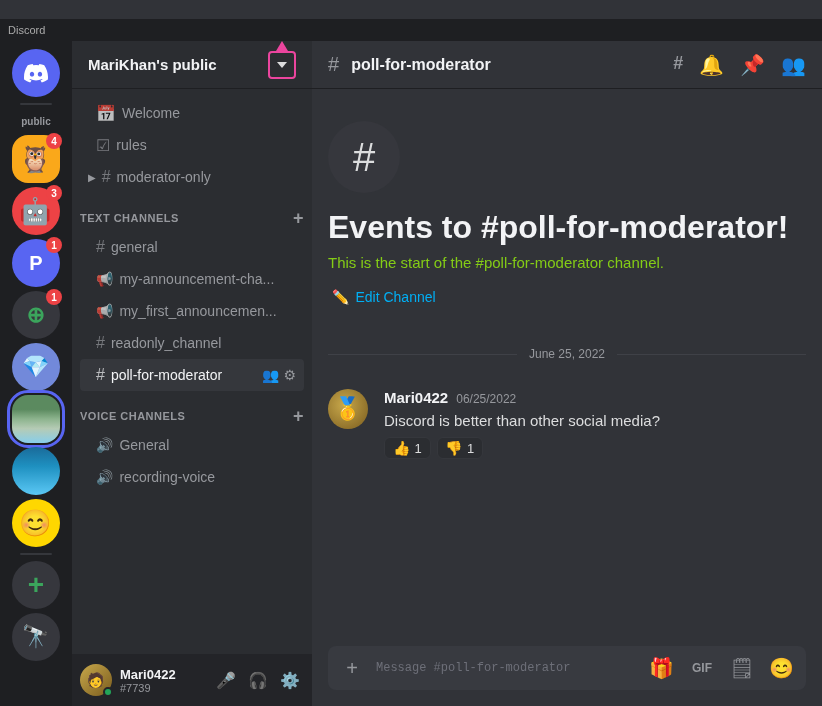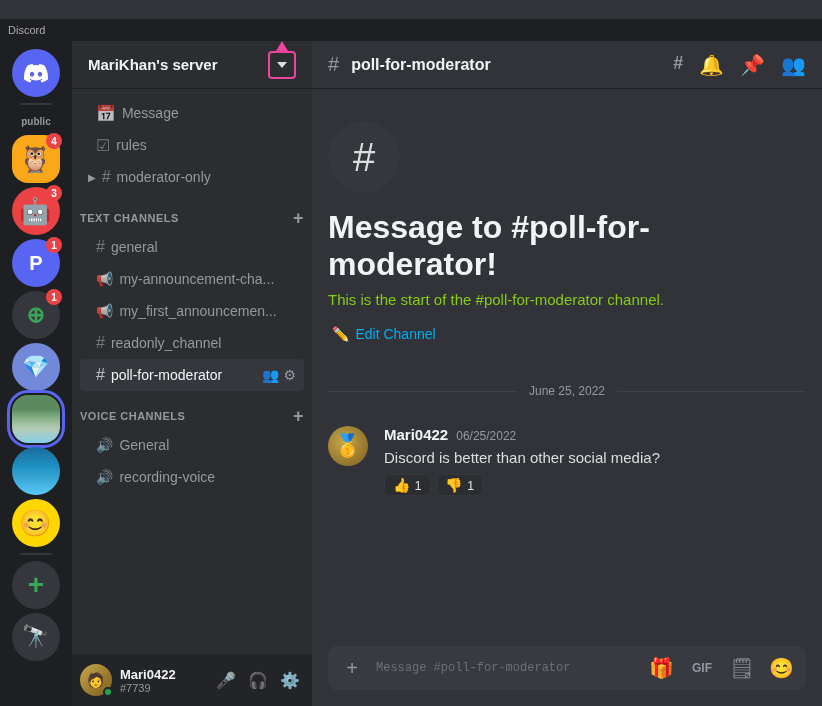--- a/index.html
+++ b/index.html
@@ -513,32 +513,32 @@
     </div>
 
     <div class="server-icon s-icon-explore">
       <span style="font-size:22px;">🔭</span>
     </div>
   </div>
 
   <div class="channel-sidebar">
 
     <div class="server-header">
-      <span>MariKhan's server</span>
+      <span>MariKhan's public</span>
       <div class="server-header-dropdown" style="position:relative;">
         <div class="dropdown-arrow"></div>
         <div class="dropdown-arrow-indicator"></div>
       </div>
     </div>
 
     <div class="channel-list">
 
       <div class="channel-item">
         <span class="channel-icon">📅</span>
-        <span>Message</span>
+        <span>Welcome</span>
       </div>
 
       <div class="channel-item">
         <span class="channel-icon">☑</span>
         <span>rules</span>
       </div>
 
       <div class="channel-item" style="padding-left:8px;">
         <span style="font-size:10px;color:#96989d;">▶</span>
         <span class="channel-icon">#</span>
@@ -631,21 +631,21 @@
         <span class="header-action">👥</span>
       </div>
     </div>
 
     <div class="messages-area">
 
       <div class="welcome-section">
         <div class="welcome-hash-icon">
           <span>#</span>
         </div>
-        <div class="welcome-title">Message to #poll-for-moderator!</div>
+        <div class="welcome-title">Events to #poll-for-moderator!</div>
         <div class="welcome-desc">This is the start of the #poll-for-moderator channel.</div>
         <button class="edit-channel-btn">
           <span>✏️</span>
           <span>Edit Channel</span>
         </button>
       </div>
 
       <div class="date-divider">
         <span>June 25, 2022</span>
       </div>

